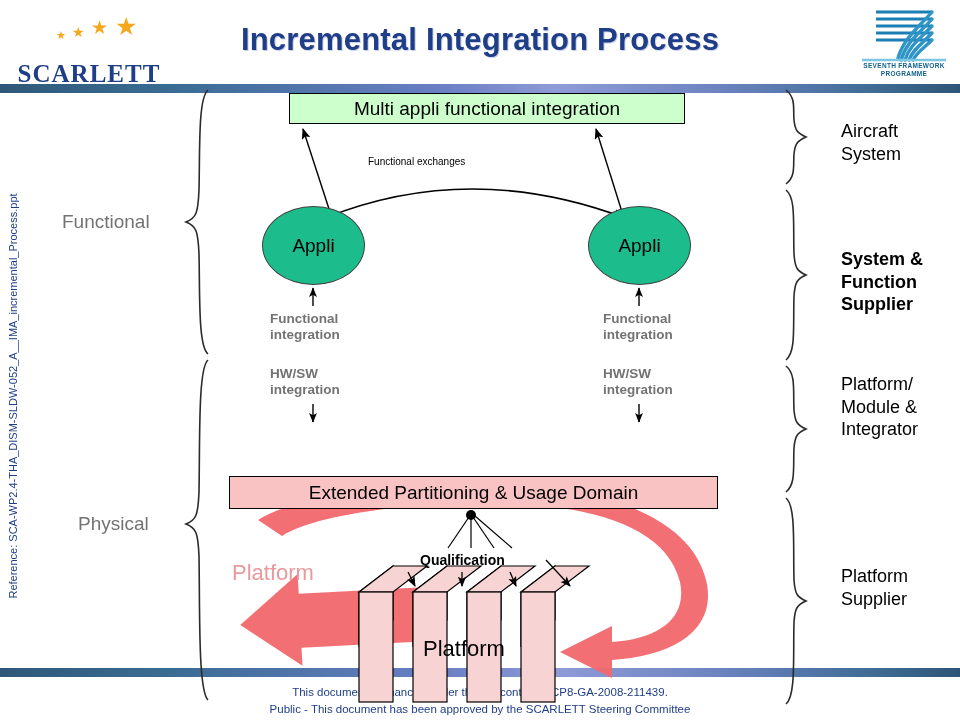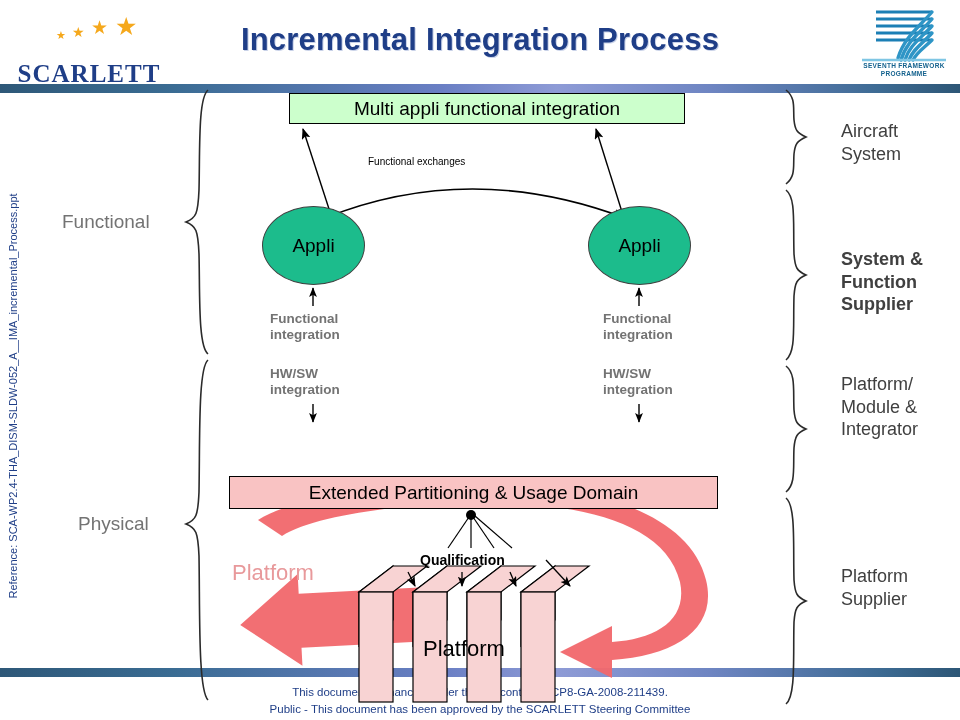--- a/index.html
+++ b/index.html
@@ -69,21 +69,21 @@
   #hwsw-left{left:270px;top:366px;}
   #hwsw-right{left:603px;top:366px;}
   #qualification-label{left:420px;top:552px;font-size:14px;font-weight:bold;}
 
   #side-functional{left:62px;top:211px;font-size:19px;}
   #side-physical{left:78px;top:513px;font-size:19px;}
 
   #platform-pink-label{left:232px;top:560px;font-size:22px;color:#E8999B;}
   #platform-3d-label{left:423px;top:636px;font-size:22px;color:#000;z-index:30;}
 
-  .right-label{font-size:18px;line-height:1.26;color:#404040;}
+  .right-label{font-size:18px;line-height:1.26;color:#000000;}
   #right-label-0{left:841px;top:120px;}
   #right-label-1{left:841px;top:248px;font-weight:bold;}
   #right-label-2{left:841px;top:373px;}
   #right-label-3{left:841px;top:565px;}
 
   
   #footer{
     left:0;top:684px;width:960px;text-align:center;
     font-size:11.5px;color:#1F3E87;line-height:1.45;
   }

